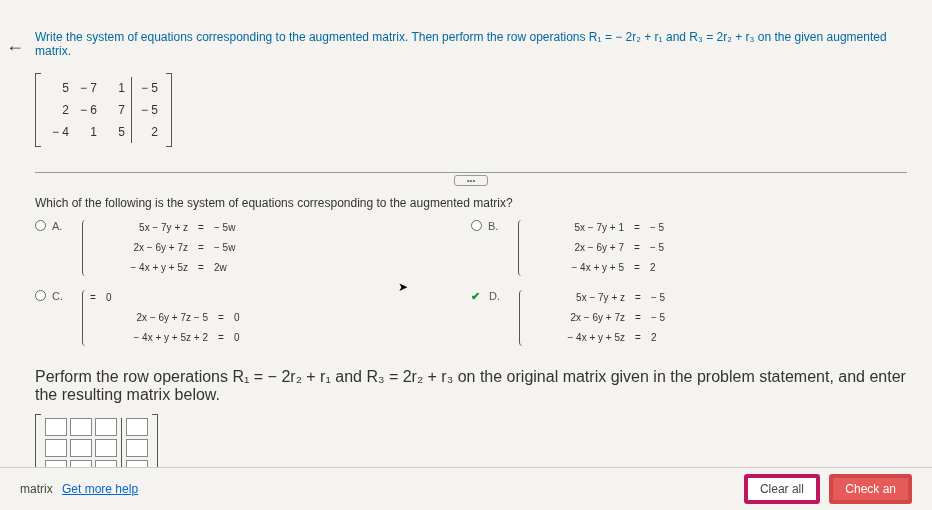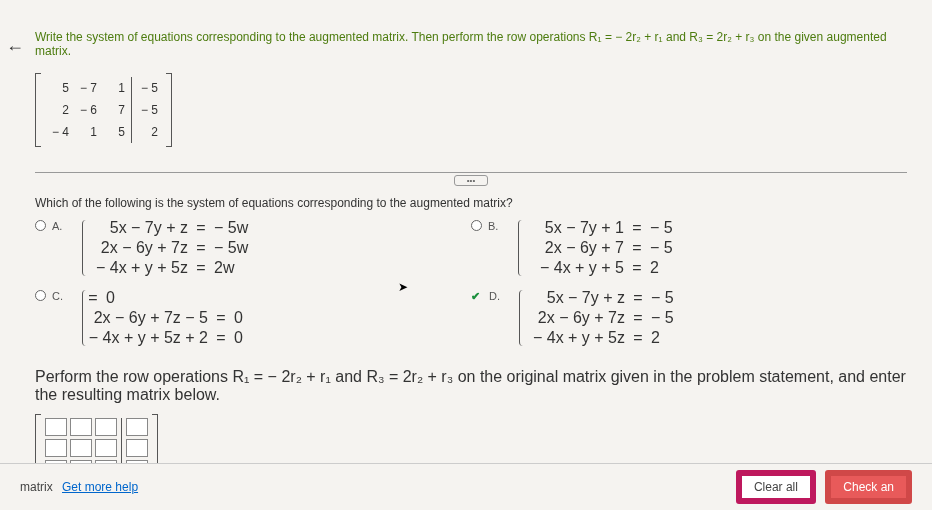--- a/index.html
+++ b/index.html
@@ -19,21 +19,21 @@
       top: 35px;
       font-size: 18px;
       color: #333;
       cursor: pointer;
     }
     .content {
       padding: 30px 25px 10px 35px;
     }
     .problem-statement {
       margin-bottom: 10px;
-      color: #4d7c0f;
+      color: #0369a1;
       font-size: 12px;
     }
     .matrix-display {
       display: inline-flex;
       align-items: stretch;
       margin: 5px 0 15px 0;
       font-size: 12px;
     }
     .matrix-bracket {
       width: 6px;
@@ -140,21 +140,21 @@
     }
     .eq-lines {
       display: flex;
       flex-direction: column;
       gap: 4px;
       padding: 2px 0;
     }
     .eq-line {
       display: flex;
       gap: 8px;
-      font-size: 16px;
+      font-size: 10px;
       line-height: 16px;
     }
     .eq-lhs { min-width: 100px; text-align: right; }
     .eq-eq { width: 10px; text-align: center; }
     .eq-rhs { min-width: 30px; text-align: left; }
     .row-op-text {
       margin: 20px 0 10px 0;
       font-size: 16px;
     }
     .input-matrix {
@@ -193,21 +193,21 @@
       padding: 6px 20px;
       display: flex;
       justify-content: space-between;
       align-items: center;
       background: #f5f3f0;
       font-size: 12px;
     }
     .footer-left { color: #444; }
     .help-link { color: #0066cc; text-decoration: underline; cursor: pointer; margin-left: 6px; }
     .btn {
-      border: 6px solid #be185d;
+      border: 4px solid #be185d;
       background: #fff;
       padding: 4px 12px;
       border-radius: 3px;
       font-size: 12px;
       color: #444;
       cursor: pointer;
     }
     .btn.primary {
       background: #e85a5a;
       color: #fff;

